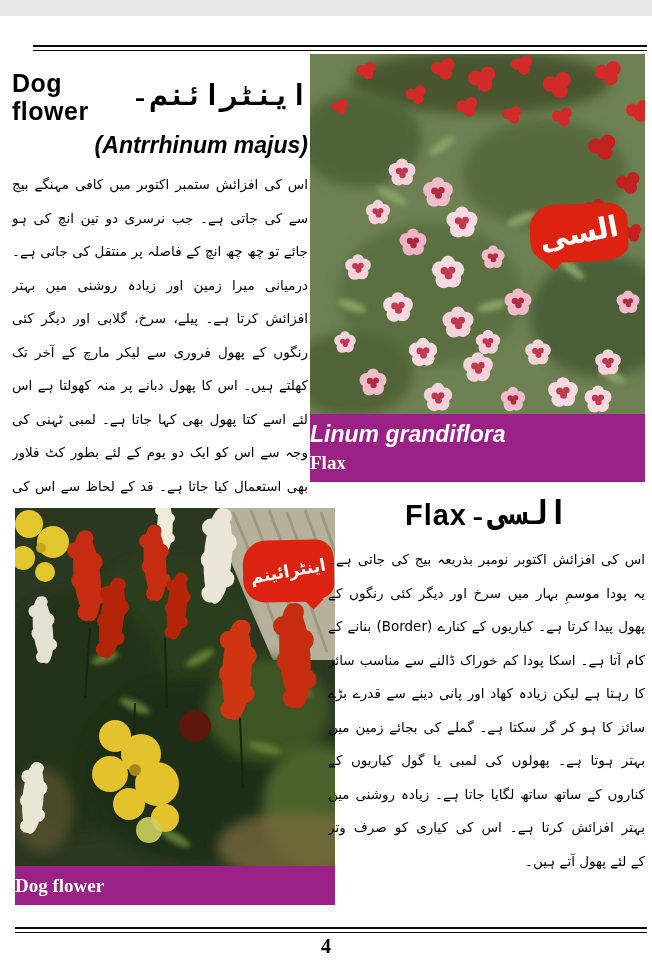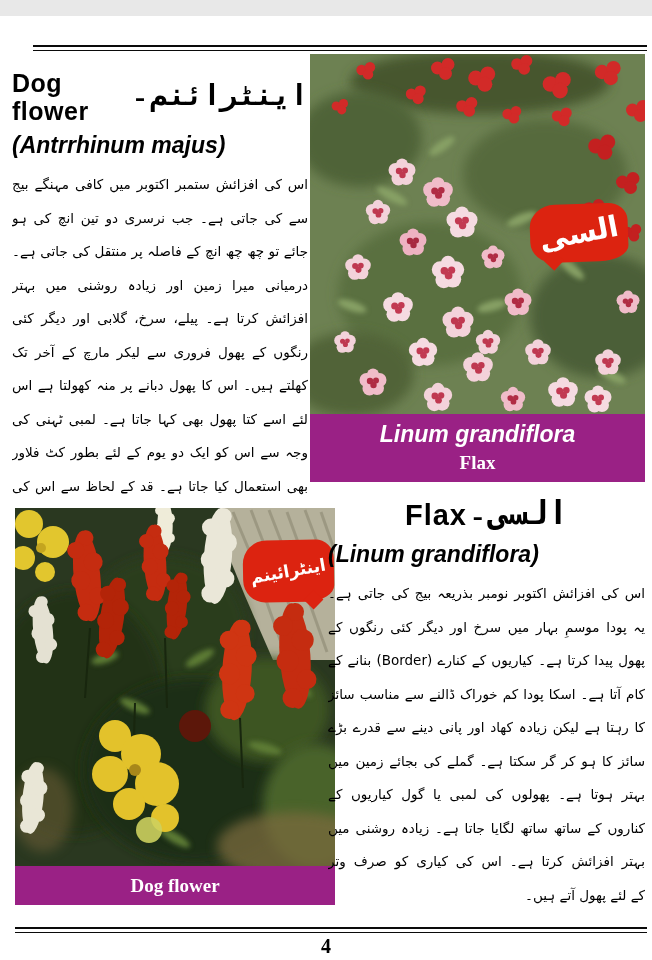--- a/index.html
+++ b/index.html
@@ -22,38 +22,38 @@
   .col1{left:12px;top:54px;width:296px;}
   .col2{left:328px;top:482px;width:317px;}
   .heading-row{display:flex;justify-content:center;align-items:center;gap:7px;font-weight:bold;line-height:1.1;}
   .h-en{font-family:"Liberation Sans",sans-serif;font-weight:bold;}
   .col1 .h-en{font-size:25px;letter-spacing:.5px;}
   .col2 .h-en{font-size:29px;letter-spacing:1px;}
   .h-ur{font-family:Liberation Mono, monospace;font-weight:bold;}
   .col1 .h-ur{font-size:29px;}
   .col2 .h-ur{font-size:33px;}
   .h-dash{font-size:22px;font-weight:bold;padding-bottom:6px;}
-  .h-latin{text-align:left;font-family:"Liberation Sans",sans-serif;
+  .h-latin{text-align:right;font-family:"Liberation Sans",sans-serif;
     font-style:italic;font-weight:bold;font-size:23px;margin-top:7px;}
   .body-ur{
     direction:rtl;text-align:justify;margin:9px 0 0 0;
     font-size:13.5px;line-height:33.5px;overflow:hidden;
   }
   .col1 .body-ur{max-height:336px;}
   .col2 .body-ur{max-height:302px;font-size:13.5px;line-height:33.5px;}
   .body-end{direction:rtl;text-align:right;font-size:13.5px;line-height:33.5px;}
   
   .photo{position:absolute;margin:0;padding:0;}
   .photo1{left:310px;top:38px;width:335px;}
   .photo2{left:15px;top:492px;width:320px;}
   .photo-img{position:relative;overflow:hidden;line-height:0;}
   .photo1 .photo-img{width:335px;height:360px;}
   .photo2 .photo-img{width:320px;height:358px;}
   figcaption{
-    background:var(--caption-bar-bg);color:#ffffff;text-align:center;
+    background:var(--caption-bar-bg);color:#ffffff;text-align:left;
     padding:6px 0 7px;line-height:1.25;
   }
   .cap-latin{font-family:"Liberation Sans",sans-serif;font-style:italic;font-weight:bold;font-size:23px;}
   .cap-en{font-family:"Liberation Serif",serif;font-weight:bold;font-size:19px;margin-top:2px;}
   
   .red-label{
     position:absolute;background:var(--photo-label-bg);color:#fff;
     display:flex;align-items:center;justify-content:center;
     font-weight:bold;line-height:1;
     border-radius:26% 20% 30% 24% / 38% 30% 26% 36%;
@@ -349,21 +349,20 @@
       <div class="cap-en">Dog flower</div>
     </figcaption>
   </figure>
 
   <section class="col col2">
     <div class="heading-row">
       <span class="h-en">Flax</span>
       <span class="h-dash">ـ</span>
       <span class="h-ur">السی</span>
     </div>
-    <div class="h-latin">(Linum grandiflora)</div>
     <p class="body-ur">اس کی افزائش اکتوبر نومبر بذریعہ بیج کی جاتی ہے۔ یہ پودا موسمِ بہار میں سرخ اور دیگر کئی رنگوں کے پھول پیدا کرتا ہے۔ کیاریوں کے کنارے (Border) بنانے کے کام آتا ہے۔ اسکا پودا کم خوراک ڈالنے سے مناسب سائز کا رہتا ہے لیکن زیادہ کھاد اور پانی دینے سے قدرے بڑے سائز کا ہو کر گر سکتا ہے۔ گملے کی بجائے زمین میں بہتر ہوتا ہے۔ پھولوں کی لمبی یا گول کیاریوں کے کناروں کے ساتھ ساتھ لگایا جاتا ہے۔ زیادہ روشنی میں بہتر افزائش کرتا ہے۔ اس کی کیاری کو صرف وتر حالت میں رکھا جائے تو موسمِ بہار میں زیادہ عرصہ</p>
     <div class="body-end">کے لئے پھول آتے ہیں۔</div>
   </section>
 
   <div class="rule rule-bottom"></div>
   <div class="page-number">4</div>
 
 </div>
 
 </body></html>

